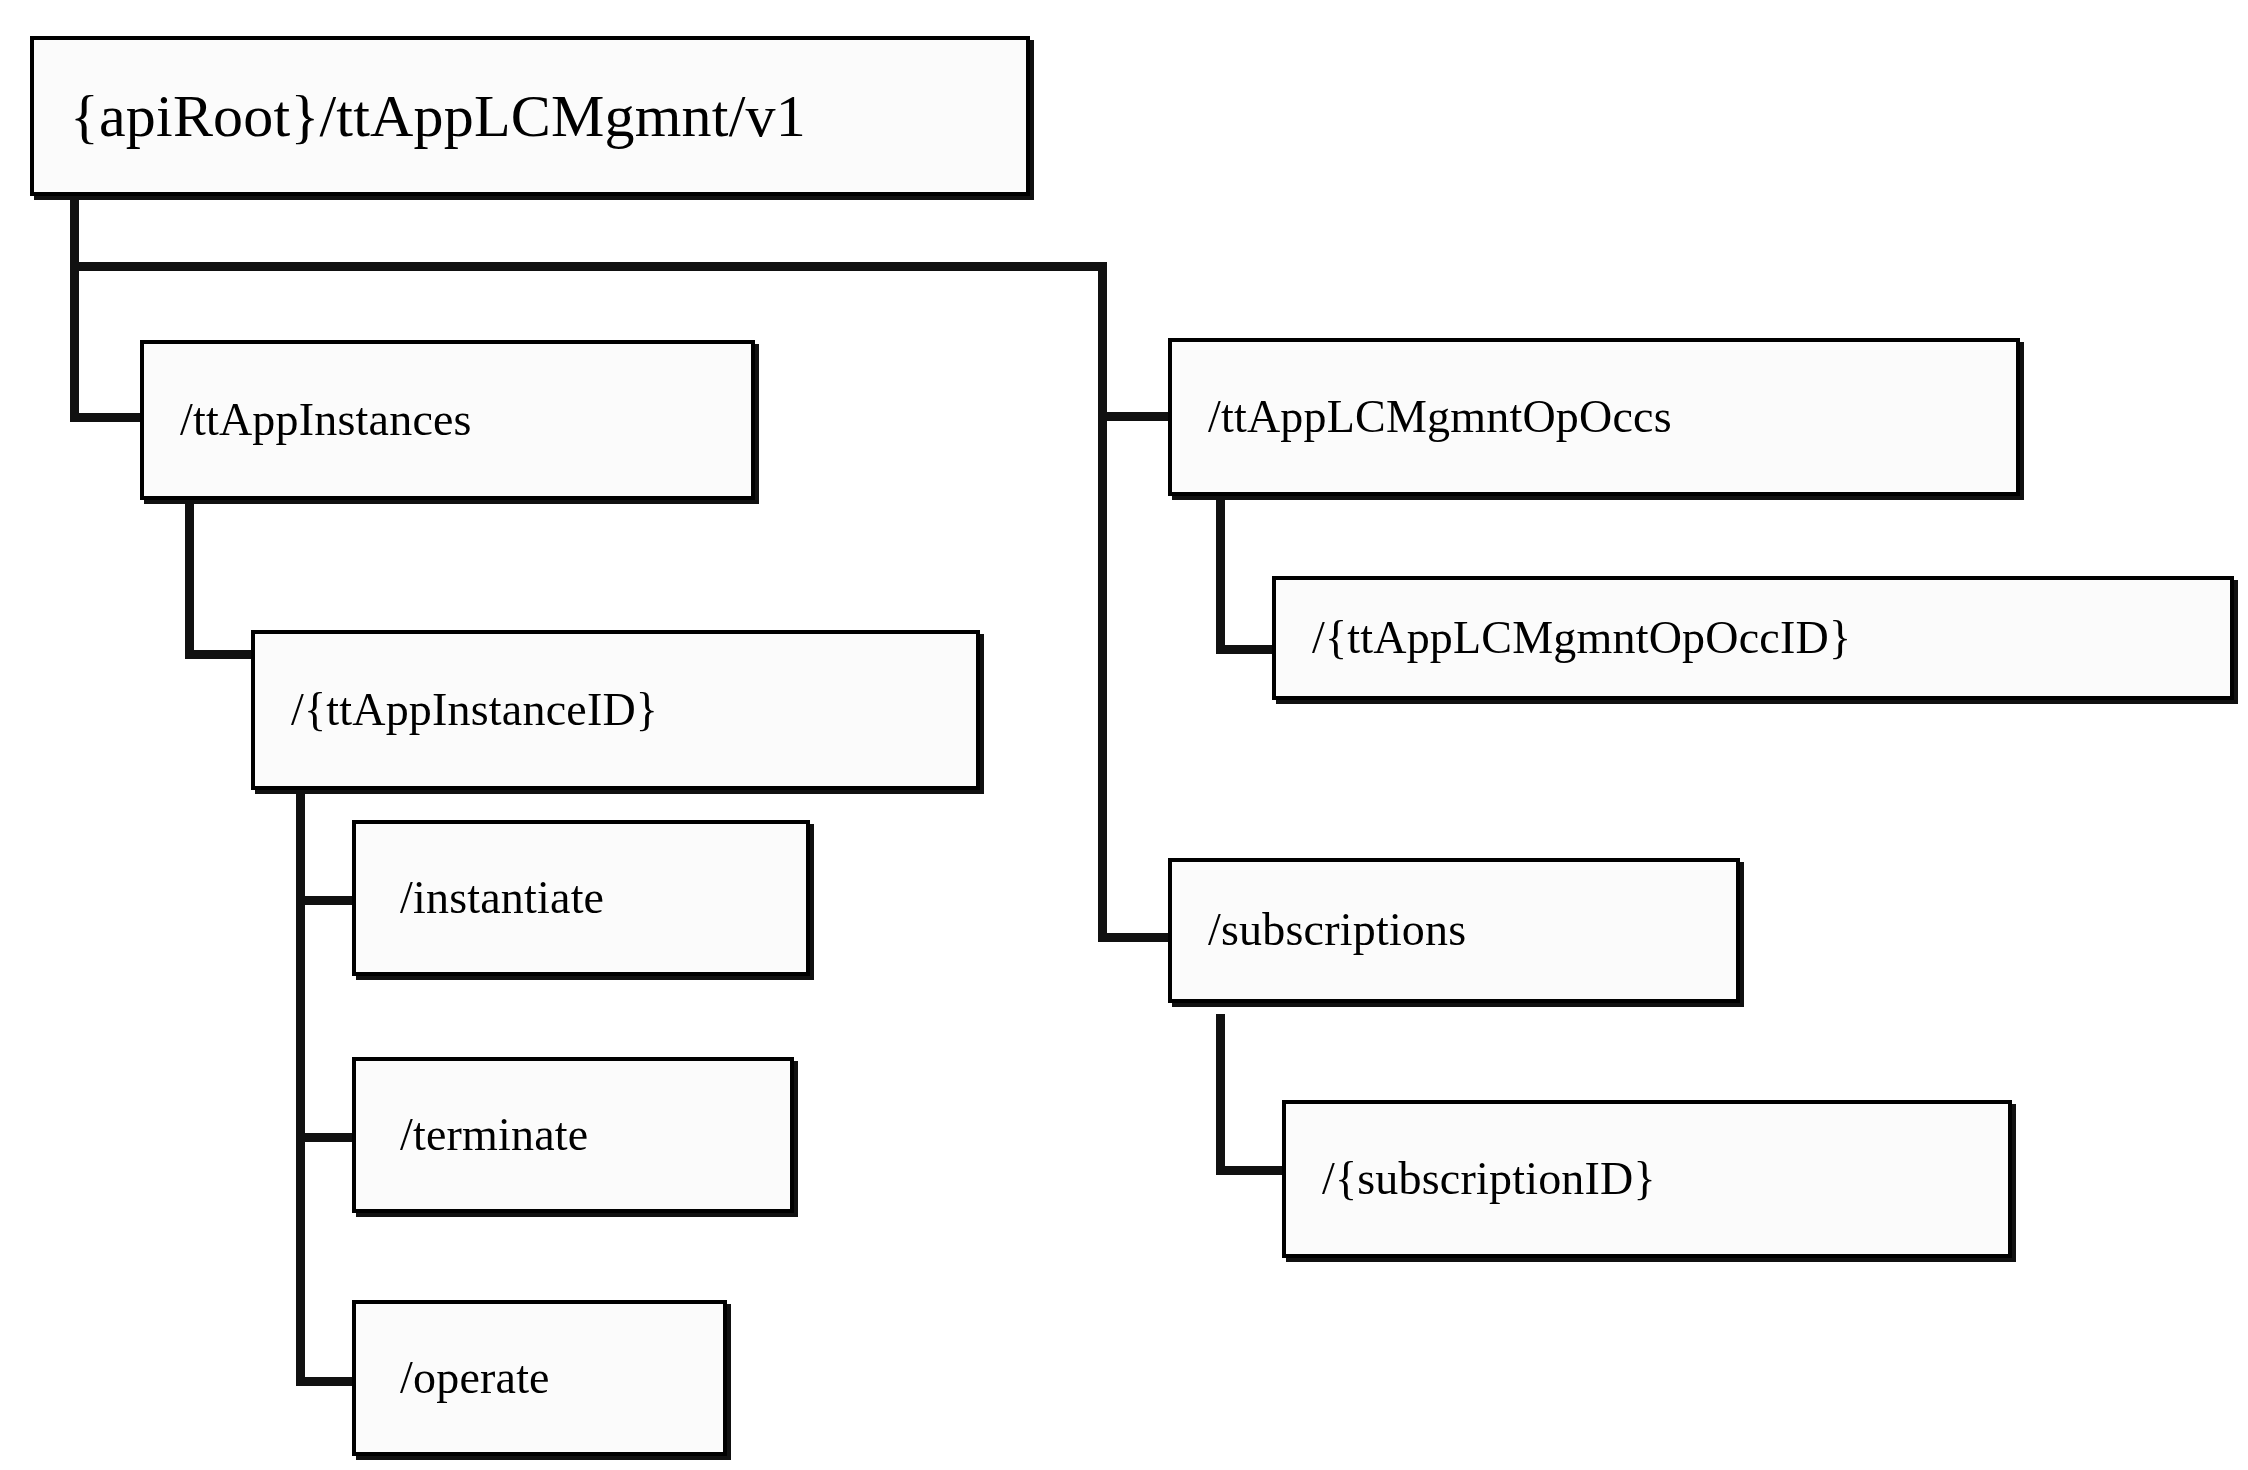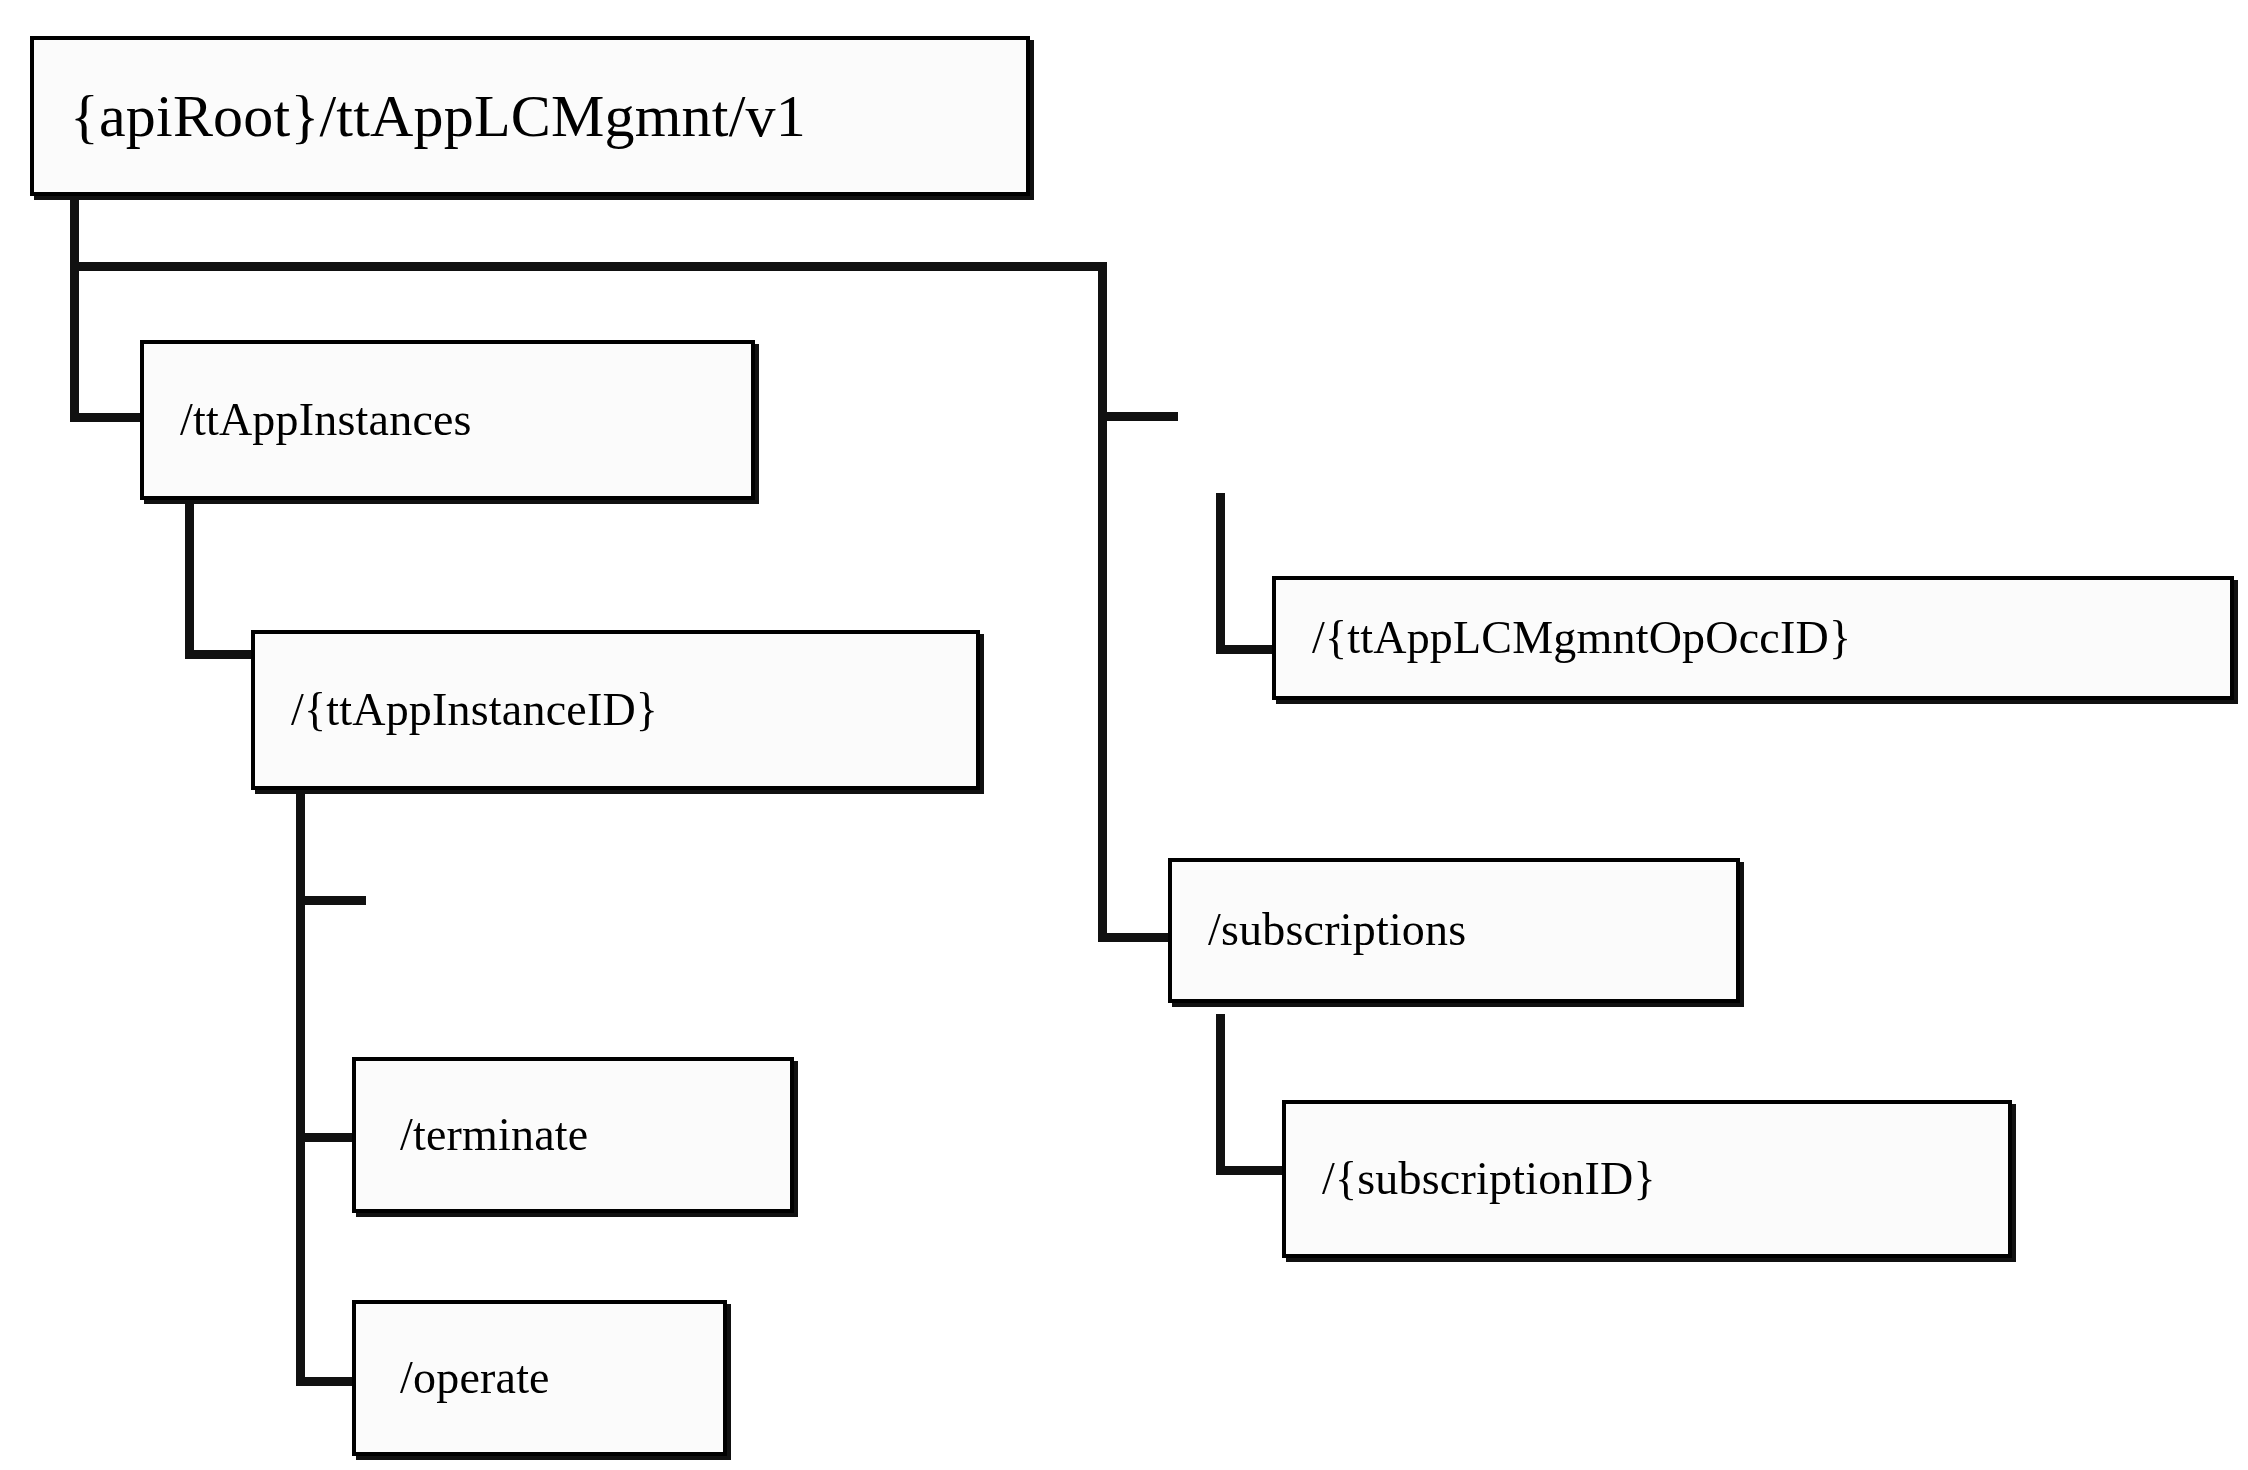--- a/index.html
+++ b/index.html
@@ -85,29 +85,35 @@
   </div>
 
   <div class="node" style="left:140px; top:340px; width:615px; height:160px;">
     <span class="label">/ttAppInstances</span>
   </div>
 
   <div class="node" style="left:251px; top:594px; width:729px; height:160px;margin-top:36px;">
     <span class="label">/{ttAppInstanceID}</span>
   </div>
 
+  <div class="node leaf" style="left:352px; top:820px; width:458px; height:156px;">
+    <span class="label">/instantiate</span>
+  </div>
 
   <div class="node leaf" style="left:352px; top:1057px; width:442px; height:156px;">
     <span class="label">/terminate</span>
   </div>
 
   <div class="node leaf" style="left:352px; top:1300px; width:375px; height:156px;">
     <span class="label">/operate</span>
   </div>
 
+  <div class="node" style="left:1168px; top:338px; width:852px; height:158px;">
+    <span class="label">/ttAppLCMgmntOpOccs</span>
+  </div>
 
   <div class="node" style="left:1272px; top:576px; width:962px; height:124px;">
     <span class="label">/{ttAppLCMgmntOpOccID}</span>
   </div>
 
   <div class="node" style="left:1168px; top:858px; width:572px; height:145px;">
     <span class="label">/subscriptions</span>
   </div>
 
   <div class="node" style="left:1272px; top:1100px; width:730px; height:158px;margin-left:10px;">

